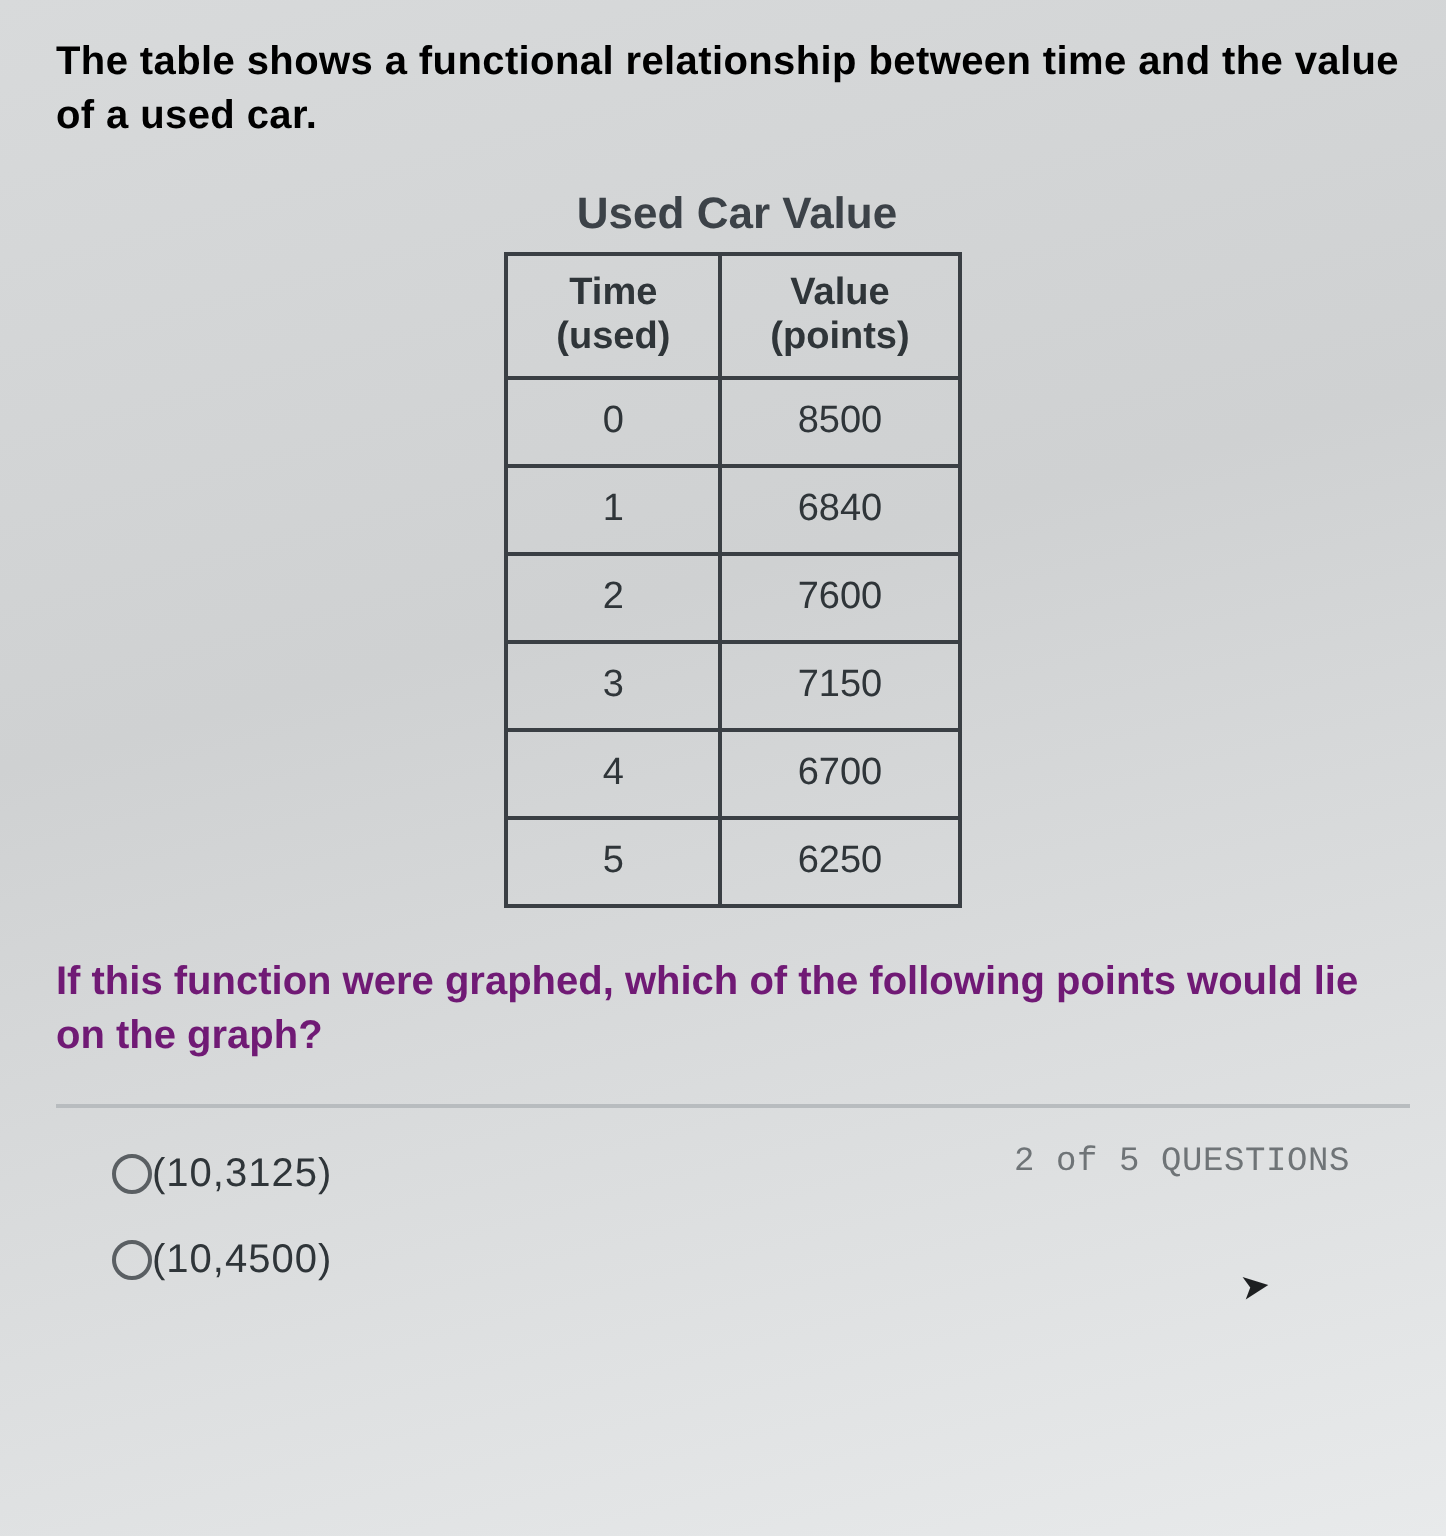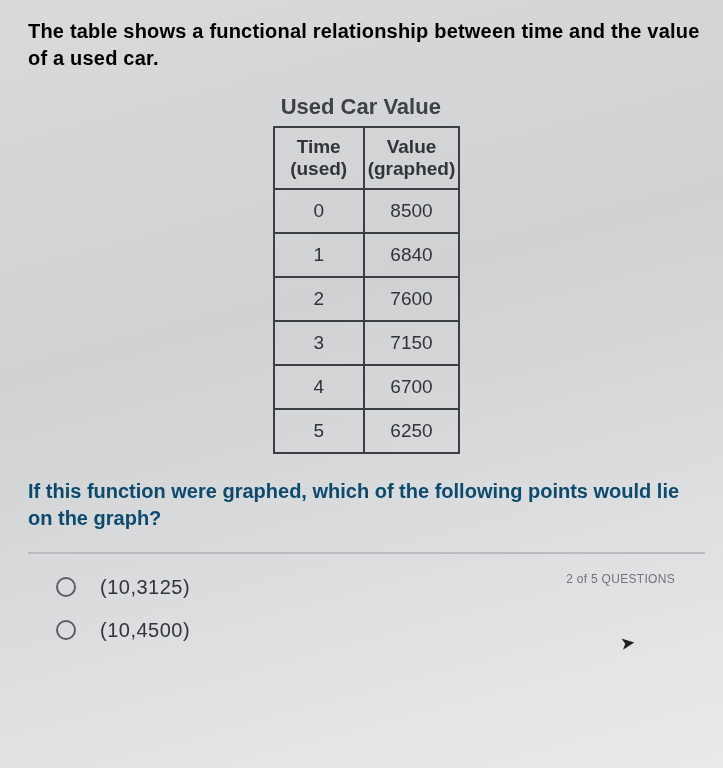--- a/index.html
+++ b/index.html
@@ -27,69 +27,70 @@
     .table-wrap {
       width: 100%;
       display: flex;
       justify-content: center;
       margin: 14px 0 24px;
     }
     .table-title {
       font-size: 22px;
       font-weight: 700;
       color: #3c4248;
-      text-align: left;
+      text-align: center;
       padding: 4px 4px 6px 8px;
     }
     table {
       border-collapse: collapse;
       background: transparent;
     }
     th, td {
       border: 2px solid #3a3f44;
       padding: 10px 14px;
       text-align: center;
       font-size: 19px;
       color: #2f3539;
       min-width: 90px;
     }
     th {
       font-weight: 700;
       line-height: 1.15;
-      padding: 8px 3px;
+      padding: 8px 24px;
     }
     .followup {
       font-size: 20px;
       font-weight: 700;
-      color: #0c4a6e;
+      color: #701a75;
       line-height: 1.35;
       margin: 8px 0 20px;
       max-width: 700px;
     }
     .divider {
       border: 0;
       border-top: 2px solid #b8bcbf;
       margin: 0 0 22px;
     }
     .answers-area {
       position: relative;
       padding: 0 0 0 28px;
     }
     .counter {
       position: absolute;
       right: 30px;
       top: -4px;
-      font-size: 12px;
+      font-size: 17px;
       color: #6f7477;
       letter-spacing: .3px;
+      font-family: Liberation Mono, monospace;
     }
     .option {
       display: flex;
       align-items: center;
-      gap: 24px;
+      gap: 0;
       margin: 20px 0;
       cursor: pointer;
     }
     .radio {
       width: 20px;
       height: 20px;
       border: 2px solid #5a5f63;
       border-radius: 50%;
       flex: 0 0 auto;
       background: transparent;
@@ -119,21 +120,21 @@
       <div class="table-title">Used Car Value</div>
       <table>
         <thead>
           <tr>
             <th>
               <span>Time</span><br>
               <span>(used)</span>
             </th>
             <th>
               <span>Value</span><br>
-              <span>(graphed)</span>
+              <span>(points)</span>
             </th>
           </tr>
         </thead>
         <tbody>
           <tr>
               <td>0</td>
               <td>8500</td>
             </tr>
           <tr>
               <td>1</td>

